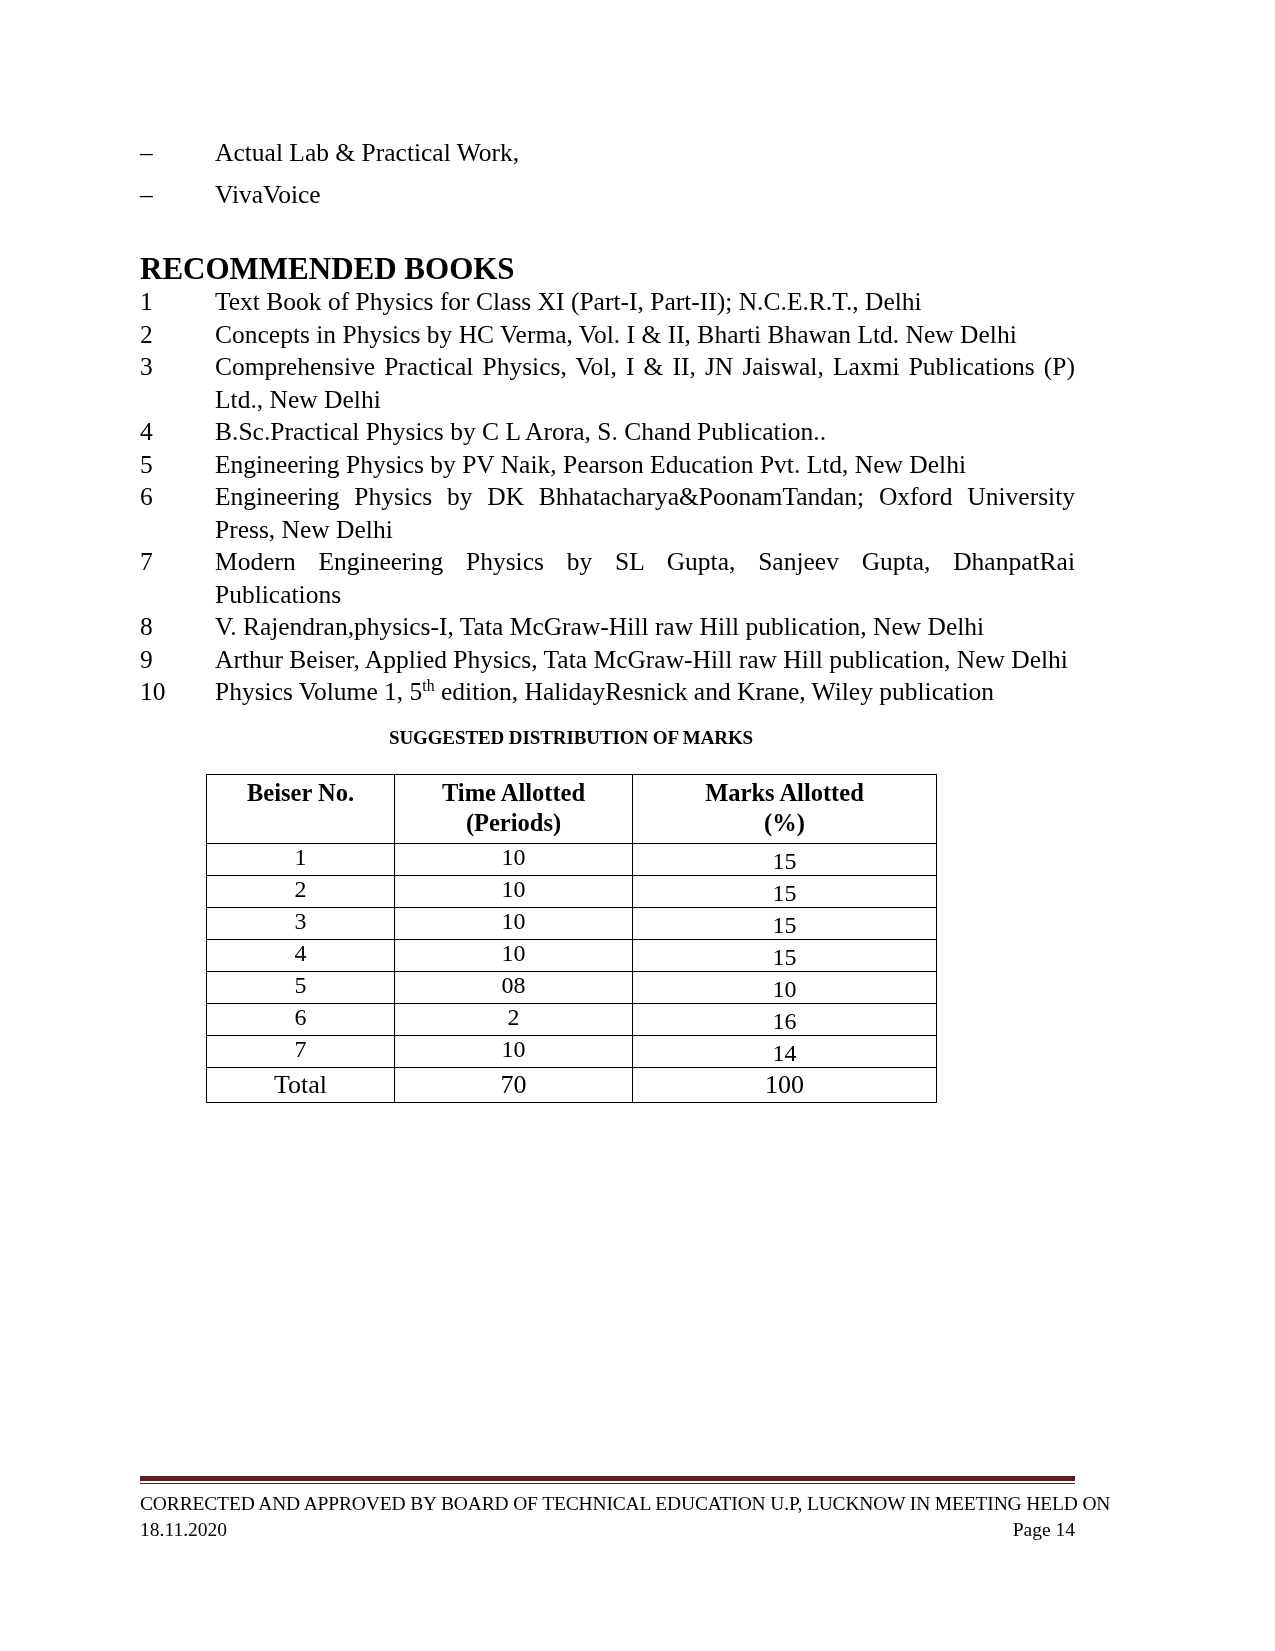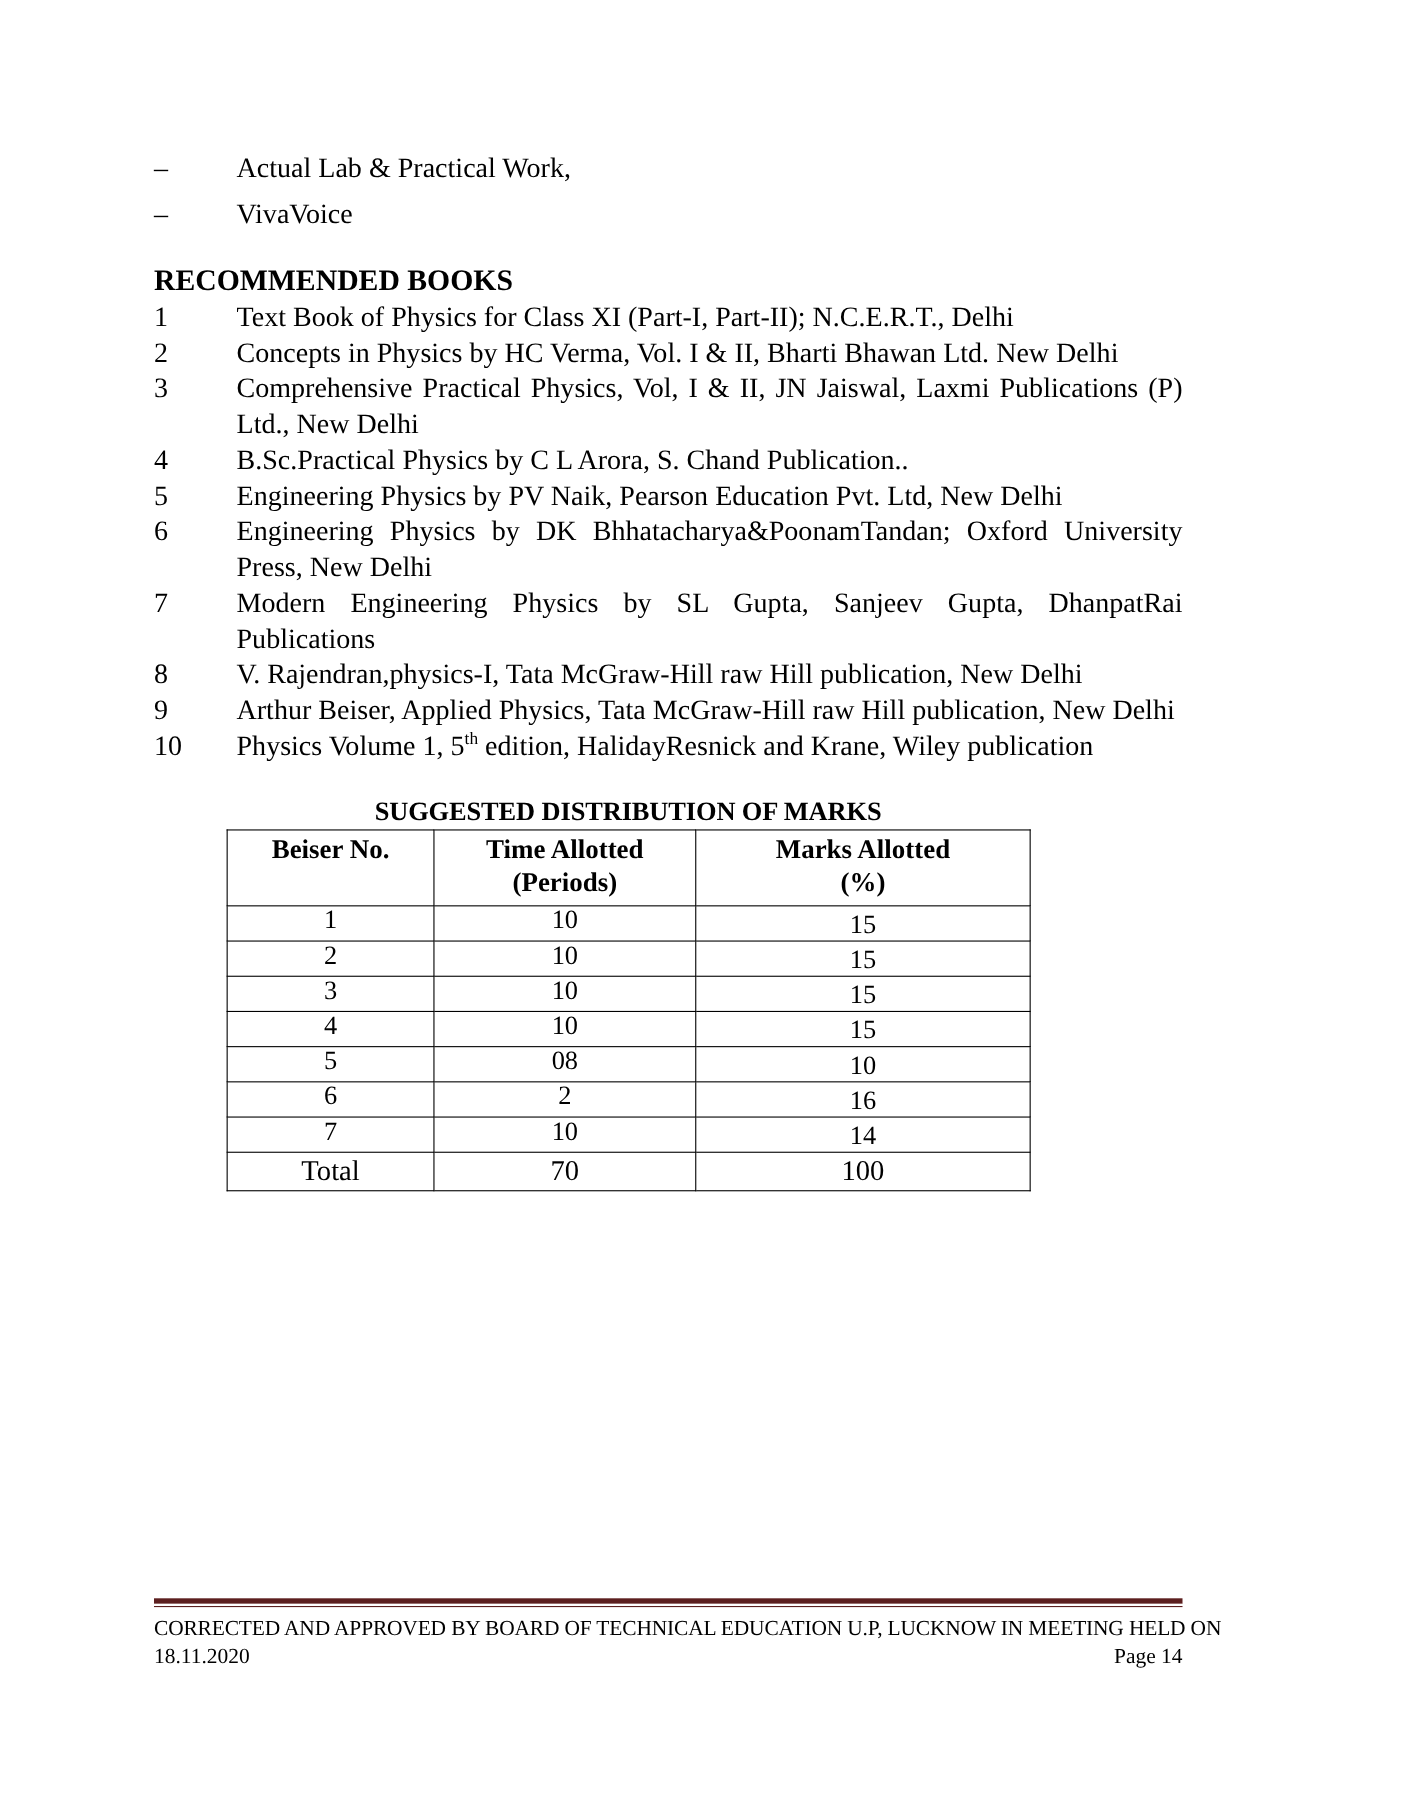--- a/index.html
+++ b/index.html
@@ -42,24 +42,24 @@
   .dash-marker {
     width: 75px;
     flex: 0 0 75px;
   }
   .dash-text {
     flex: 1 1 auto;
   }
 
   
   .section-heading {
-    font-size: 27px;
+    font-size: 31px;
     font-weight: bold;
     line-height: 34px;
-    margin-top: 22px;
+    margin-top: 36px;
   }
 
   
   .book-list {
     margin: 0;
     padding: 0;
     list-style: none;
   }
   .book-row {
     display: flex;
@@ -87,24 +87,24 @@
 
   
   .table-block {
     position: absolute;
     left: 206px;
     top: 724px;
     width: 730px;
   }
   .table-title {
     text-align: center;
-    font-size: 24px;
+    font-size: 19px;
     font-weight: bold;
     line-height: 28px;
-    margin-bottom: 2px;
+    margin-bottom: 22px;
     letter-spacing: -0.1px;
   }
   table.marks {
     border-collapse: collapse;
     width: 730px;
     table-layout: fixed;
   }
   table.marks td, table.marks th {
     border: 1.6px solid #000000;
     text-align: center;
@@ -144,21 +144,21 @@
     height: 34px;
     vertical-align: middle;
     padding: 0;
   }
 
   
   .footer {
     position: absolute;
     left: 140px;
     right: 140px;
-    bottom: 131px;
+    bottom: 108px;
     width: 935px;
   }
   .footer-rule-thick {
     height: 5px;
     background: #5c1f1f;
     width: 100%;
   }
   .footer-rule-gap {
     height: 2px;
     background: #ffffff;

